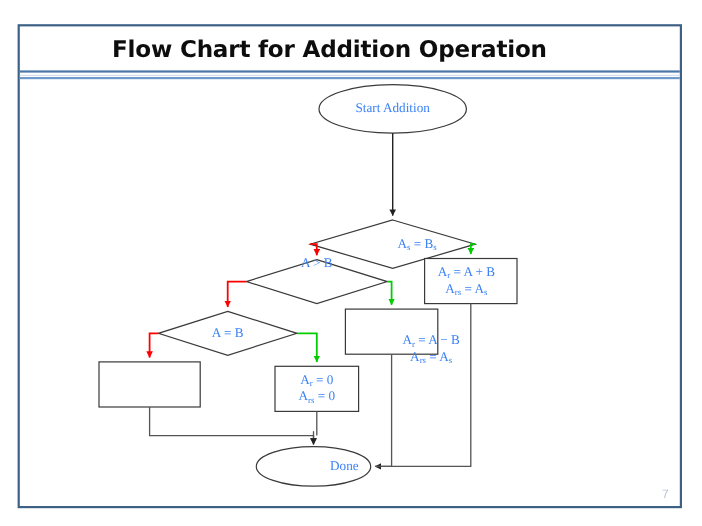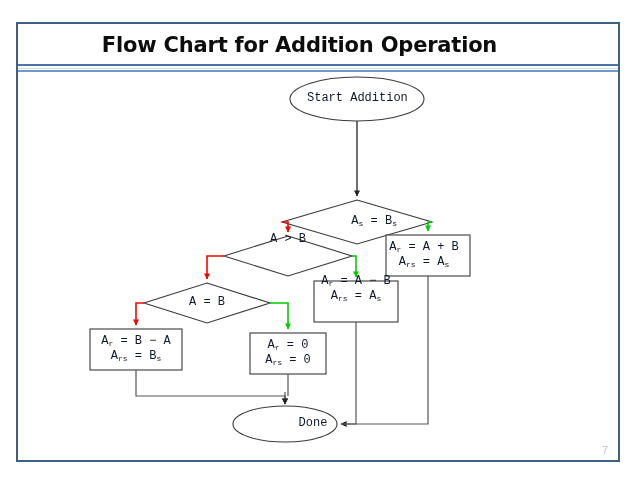--- a/index.html
+++ b/index.html
@@ -68,23 +68,23 @@
     left: 0; top: 0;
     width: 638px;
     height: 478px;
     pointer-events: none;
   }
   #canvas svg { display: block; }
 
   
   .node-label {
     position: absolute;
-    font-family: Liberation Mono, monospace;
+    font-family: Liberation Serif, serif;
     font-size: 12px;
-    color: #0f172a;
+    color: #3b82f6;
     text-align: center;
     line-height: 1.25;
     white-space: nowrap;
     pointer-events: none;
   }
   .node-label sub {
     font-size: 8px;
     vertical-align: baseline;
     position: relative;
     top: 2px;
@@ -185,27 +185,24 @@
   </div>
 
   <div class="node-label" style="left:167px; top:295px; width:80px;">
     A = B
   </div>
 
   <div class="node-label" style="left:386px; top:240px; width:76px;">
     A<sub>r</sub> = A + B<br>A<sub>rs</sub> = A<sub>s</sub>
   </div>
 
-  <div class="node-label" style="left:314px; top:274px; width:84px;">
+  <div class="node-label" style="left:314px; top:302px; width:84px;padding-left:36px;">
     A<sub>r</sub> = A − B<br>A<sub>rs</sub> = A<sub>s</sub>
   </div>
 
-  <div class="node-label" style="left:90px; top:334px; width:92px;">
-    A<sub>r</sub> = B − A<br>A<sub>rs</sub> = B<sub>s</sub>
-  </div>
 
   <div class="node-label" style="left:250px; top:338px; width:76px;">
     A<sub>r</sub> = 0<br>A<sub>rs</sub> = 0
   </div>
 
   <div class="node-label" style="left:235px; top:416px; width:100px;padding-left:28px;">
     <span>Done</span>
   </div>
 
   <div id="page-num">7</div>

